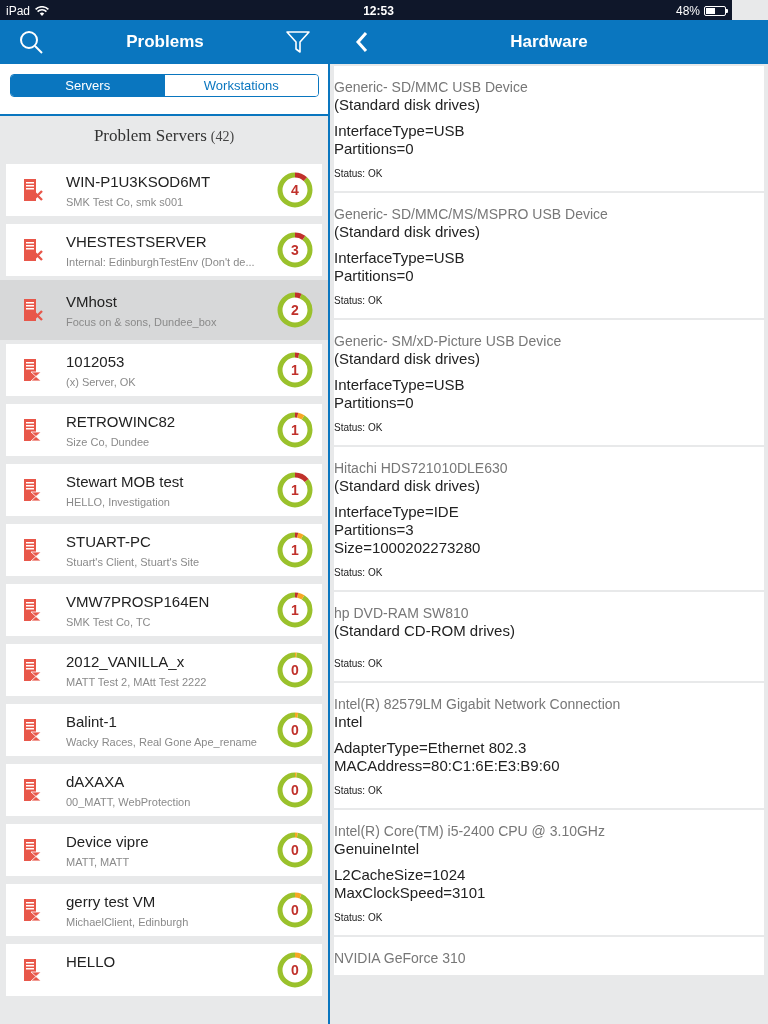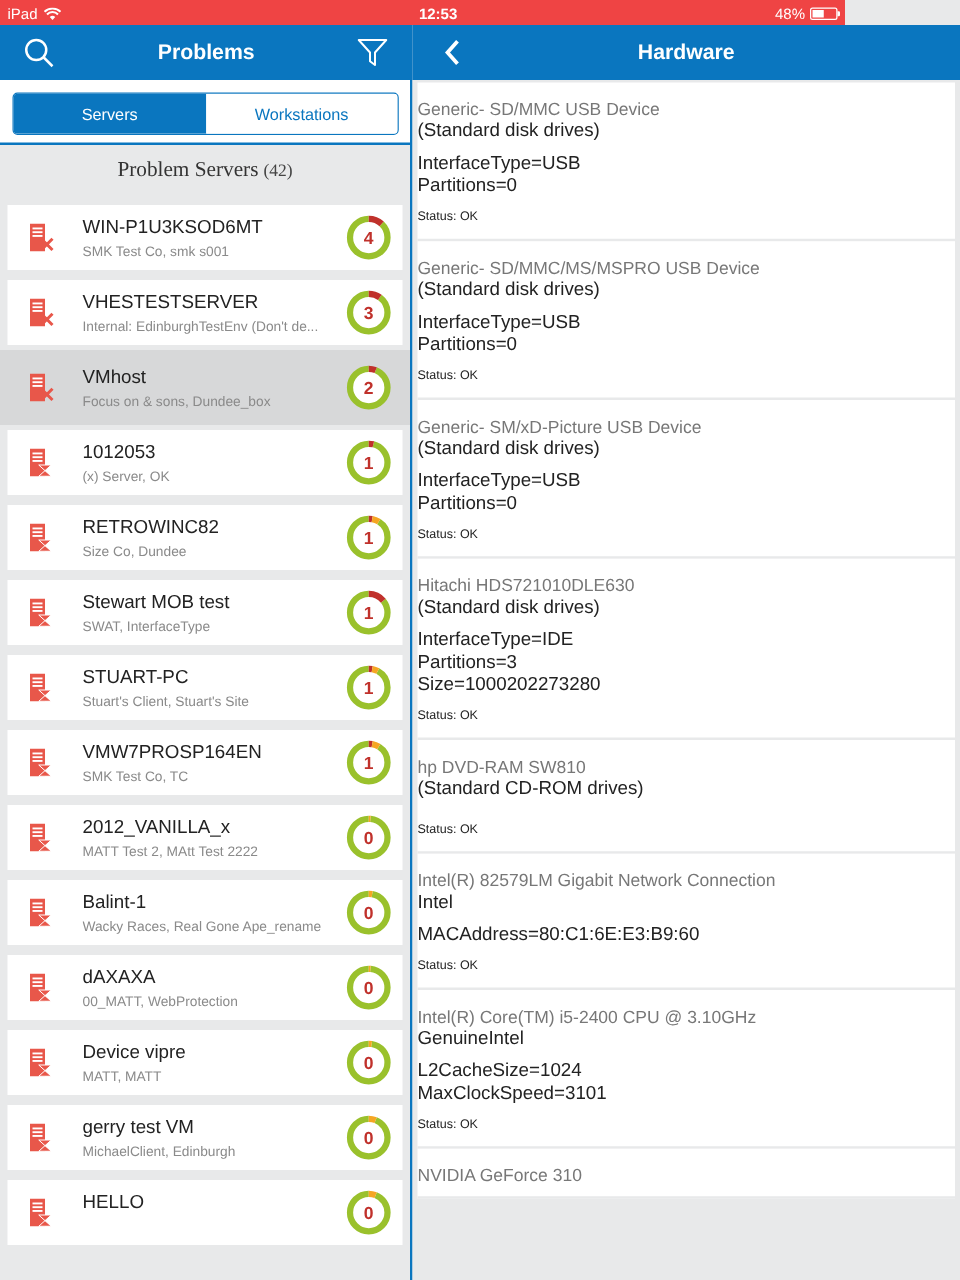--- a/index.html
+++ b/index.html
@@ -1,33 +1,33 @@
 <!DOCTYPE html>
 <html><head>
 <meta charset="utf-8">
 <style>
   * { box-sizing: border-box; margin: 0; padding: 0; }
   html, body { width: 768px; height: 1024px; overflow: hidden; background: #e8e9ea; font-family: "Liberation Sans", sans-serif; }
-  .statusbar { position: absolute; left: 0; top: 0; width: 676px; height: 20px; background: #ef4444; color: #fff; font-size: 12px; }
+  .statusbar { position: absolute; left: 0; top: 0; width: 732px; height: 20px; background: #0f172a; color: #fff; font-size: 12px; }
   .statusbar .left { position: absolute; left: 6px; top: 4px; display: flex; align-items: center; gap: 5px; }
   .statusbar .center { position: absolute; left: 0; right: 0; top: 4px; text-align: center; font-weight: bold; margin-left: 25px; }
   .statusbar .right { position: absolute; right: 6px; top: 4px; display: flex; align-items: center; gap: 4px; text-align: center; }
   .battery { width: 22px; height: 10px; border: 1px solid #fff; border-radius: 2px; position: relative; }
   .battery .fill { position: absolute; left: 1px; top: 1px; bottom: 1px; width: 9px; background: #fff; }
   .battery::after { content: ""; position: absolute; right: -3px; top: 2px; width: 2px; height: 4px; background: #fff; border-radius: 0 1px 1px 0; }
 
   .navbar { position: absolute; top: 20px; height: 44px; background: #0a76bf; color: #fff; padding-left: 24px; }
   .nav-left { left: 0; width: 330px; }
   .nav-right { left: 330px; width: 438px; }
   .nav-title { position: absolute; left: 0; right: 0; top: 12px; text-align: center; font-size: 17px; font-weight: bold; }
   .nav-icon { position: absolute; top: 9px; width: 26px; height: 26px; }
 
   .left-pane { position: absolute; left: 0; top: 64px; width: 330px; height: 960px; background: #e8e9ea; border-right: 2px solid #0a76bf; overflow: hidden; }
   .segment-wrap { position: absolute; left: 0; top: 0; width: 328px; height: 52px; background: #fff; border-bottom: 2px solid #0a76bf; }
-  .segment { position: absolute; left: 10px; top: 10px; width: 309px; height: 34px; border: 1px solid #0a76bf; border-radius: 4px; display: flex; overflow: hidden; }
+  .segment { position: absolute; left: 10px; top: 10px; width: 309px; height: 23px; border: 1px solid #0a76bf; border-radius: 4px; display: flex; overflow: hidden; }
   .seg-btn { flex: 1; display: flex; align-items: center; justify-content: center; font-size: 13px; color: #0a76bf; background: #fff; }
   .seg-btn.active { background: #0a76bf; color: #fff; }
 
   .section-header { position: absolute; left: 0; top: 62px; width: 328px; text-align: center; font-size: 17px; color: #333; font-family: Liberation Serif, serif; }
   .section-header .count { font-size: 14px; margin-left: 4px; color: #444; }
 
   .server-list { position: absolute; left: 0; top: 100px; width: 328px; }
   .server-row { position: relative; height: 60px; display: flex; align-items: center; }
   .server-card { position: absolute; left: 6px; right: 6px; top: 0; height: 52px; background: #fff; }
   .server-row.selected .server-card { left: 0; right: 0; top: -4px; height: 60px; background: #d7d8d9; }
@@ -197,21 +197,21 @@
       <div class="server-row">
         <div class="server-card"></div>
         <svg class="srv-icon" viewBox="0 0 22 24">
           <rect x="2" y="1" width="12" height="22" fill="#e8574a"></rect>
           <rect x="4" y="4" width="8" height="1.5" fill="#fff"></rect>
           <rect x="4" y="7" width="8" height="1.5" fill="#fff"></rect>
           <rect x="4" y="10" width="8" height="1.5" fill="#fff"></rect>
           <path d="M9 14 L19 14 L14 18.5 L19 23 L9 23 L14 18.5 Z" fill="#e8574a" stroke="#fff" stroke-width="0.8"></path>
         </svg>
         <div class="srv-name">Stewart MOB test</div>
-        <div class="srv-sub">SWAT, InterfaceType</div>
+        <div class="srv-sub">HELLO, Investigation</div>
         <svg class="ring" viewBox="0 0 36 36">
           <g transform="rotate(-90 18 18)">
             <circle cx="18" cy="18" r="15" fill="#fff" stroke="#9ac12c" stroke-width="5" stroke-dasharray="81.05309046261665 94.24777960769379" stroke-dashoffset="-13.194689145077131"></circle>
             <circle cx="18" cy="18" r="15" fill="none" stroke="#c0312b" stroke-width="5" stroke-dasharray="13.194689145077131 94.24777960769379" stroke-dashoffset="0"></circle>
           </g>
         </svg>
         <div class="ring-num">1</div>
       </div>
       <div class="server-row">
         <div class="server-card"></div>
@@ -413,20 +413,21 @@
       <div class="hw-item">
         <div class="hw-title">hp DVD-RAM SW810</div>
         <div class="hw-mfr">(Standard CD-ROM drives)</div>
         <div style="height:8px"></div>
         <div class="hw-status">Status: OK</div>
       </div>
       <div class="hw-item">
         <div class="hw-title">Intel(R) 82579LM Gigabit Network Connection</div>
         <div class="hw-mfr">Intel</div>
         <div class="hw-props">
+          <div class="hw-prop">AdapterType=Ethernet 802.3</div>
           <div class="hw-prop">MACAddress=80:C1:6E:E3:B9:60</div>
         </div>
         <div class="hw-status">Status: OK</div>
       </div>
       <div class="hw-item">
         <div class="hw-title">Intel(R) Core(TM) i5-2400 CPU @ 3.10GHz</div>
         <div class="hw-mfr">GenuineIntel</div>
         <div class="hw-props">
           <div class="hw-prop">L2CacheSize=1024</div>
           <div class="hw-prop">MaxClockSpeed=3101</div>

